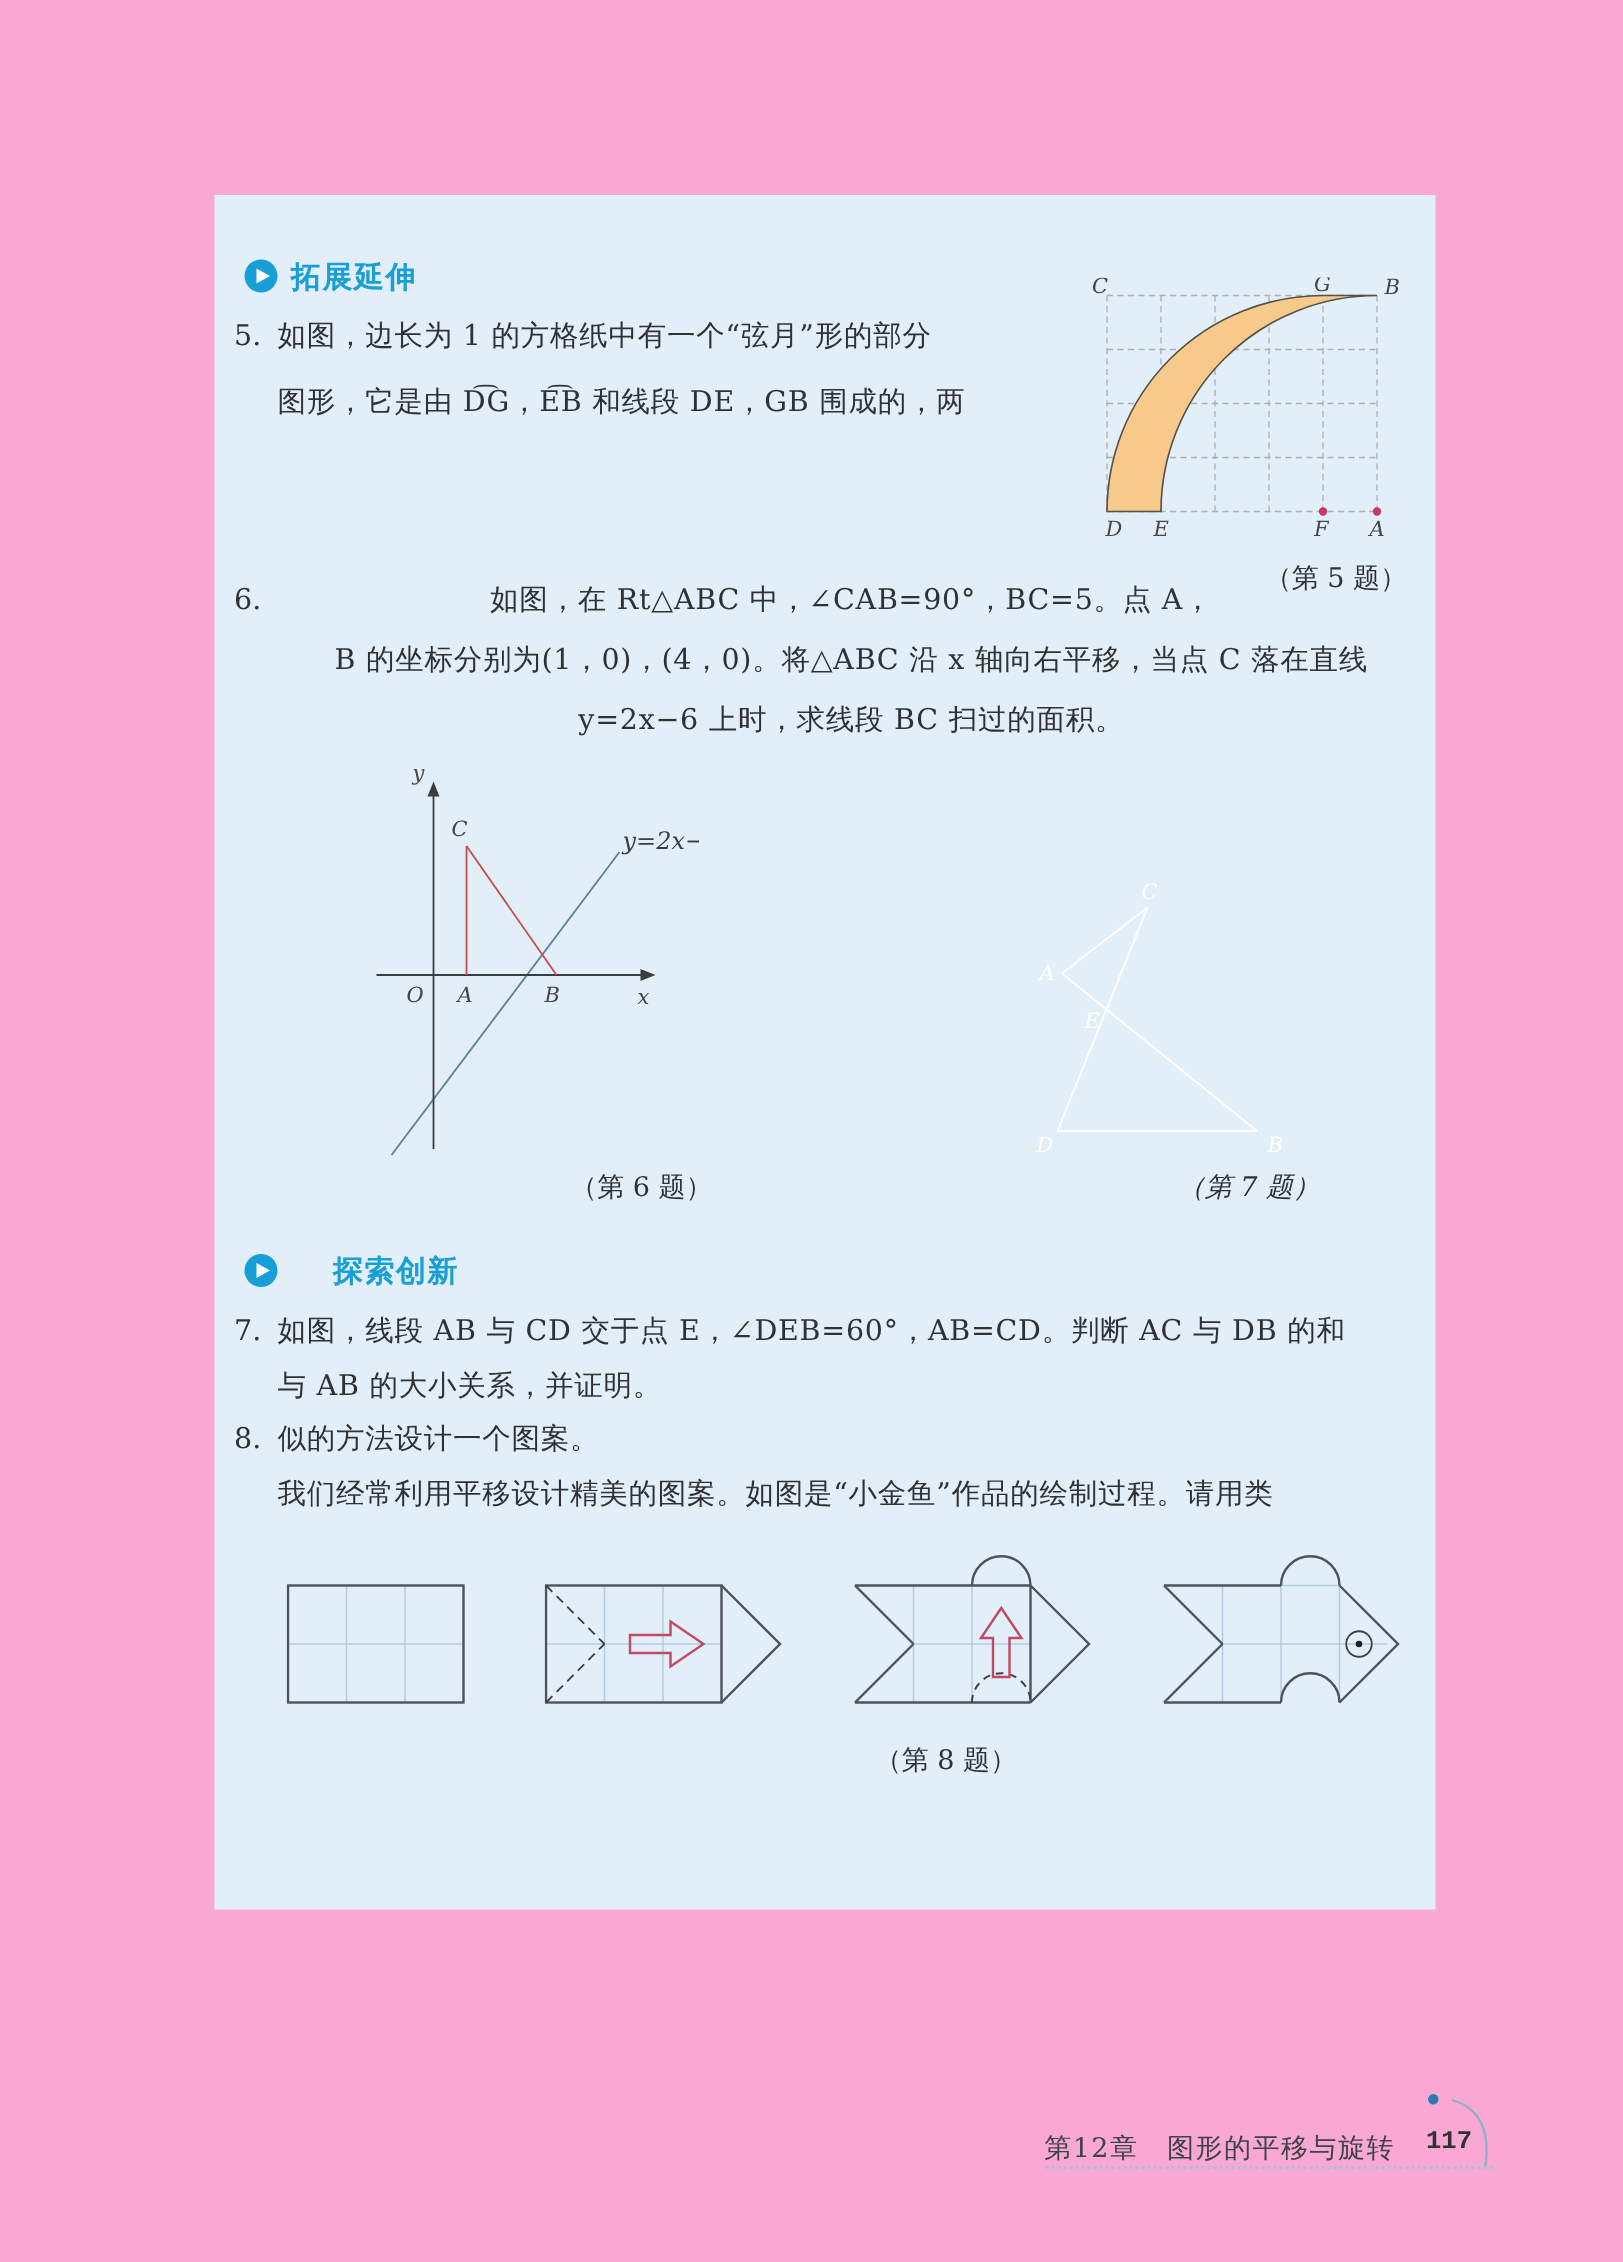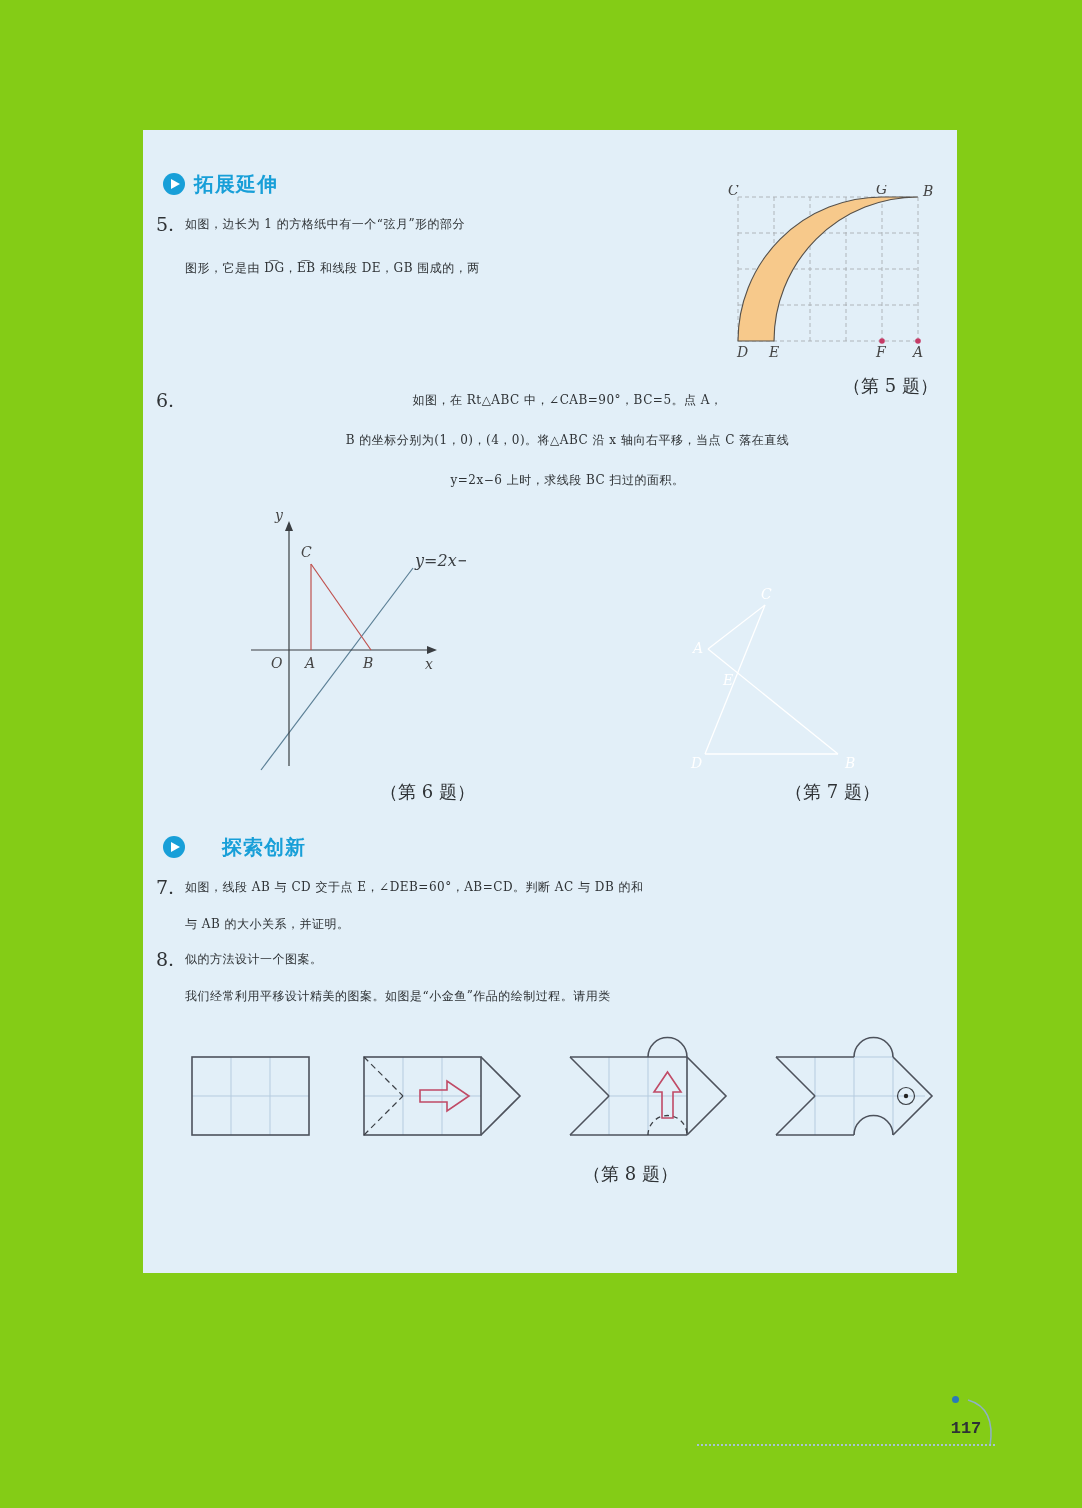--- a/index.html
+++ b/index.html
@@ -1,29 +1,29 @@
 <!DOCTYPE html>
 <html><head>
 <meta charset="utf-8">
 <style>
   html,body{margin:0;padding:0;background:#ffffff;}
-  .page{position:relative;width:1082px;height:1508px;background:#84cc16;overflow:hidden;
+  .page{position:relative;width:1082px;height:1508px;background:#f9a8d4;overflow:hidden;
         font-family:"DejaVu Serif","Liberation Serif",serif;color:#33373a;}
   .panel{position:absolute;left:143px;top:130px;width:814px;height:1143px;background:#e2eff8;}
   .abs{position:absolute;}
 
   .heading{display:flex;align-items:center;gap:9px;height:24px;}
   .play-icon{width:22px;height:22px;border-radius:50%;background:#189fd8;position:relative;flex:0 0 22px;}
   .play-icon .tri{position:absolute;left:8px;top:5.5px;width:0;height:0;
       border-left:9px solid #ffffff;border-top:5.5px solid transparent;border-bottom:5.5px solid transparent;}
   .heading-text{font-family:"Liberation Sans","DejaVu Sans",sans-serif;font-weight:bold;
       font-size:20px;color:#189fd8;letter-spacing:1px;}
 
   .pnum{position:absolute;font-size:19px;color:#2e3235;}
-  .plines .pline{white-space:nowrap;font-size:12px;color:#2e3235;letter-spacing:0.5px;}
+  .plines .pline{white-space:nowrap;font-size:19px;color:#2e3235;letter-spacing:0.5px;}
   .lh44 .pline{line-height:44px;height:44px;}
   .lh40 .pline{line-height:40px;height:40px;}
   .lh37 .pline{line-height:37px;height:37px;}
   .lh44{line-height:44px;} .lh40{line-height:40px;text-align:center;} .lh37{line-height:37px;}
 
   .caption{font-size:18px;color:#2e3235;text-align:right;line-height:24px;}
 
   svg text.flbl{font-family:"DejaVu Serif","Liberation Serif",serif;font-style:italic;
       font-size:14px;fill:#454545;}
   svg text.wlbl{font-family:"DejaVu Serif","Liberation Serif",serif;font-style:italic;
@@ -114,21 +114,21 @@
         <line x1="80" y1="23" x2="20" y2="172"></line>
         <line x1="23" y1="67" x2="153" y2="172"></line>
         <line x1="20" y1="172" x2="153" y2="172"></line>
       </g>
       <text class="wlbl" x="76" y="17">C</text>
       <text class="wlbl" x="8" y="71">A</text>
       <text class="wlbl" x="38" y="103">E</text>
       <text class="wlbl" x="6" y="186">D</text>
       <text class="wlbl" x="160" y="186">B</text>
     </svg>
-    <div class="abs caption" style="left:517px;top:650px;width:220px;">（第 7 题）</div>
+    <div class="abs caption" style="left:517px;top:650px;width:220px;font-style:italic;">（第 7 题）</div>
 
     <div class="abs heading" style="left:20px;top:705px;gap:37px;">
       <span class="play-icon">
           <span class="tri"></span>
         </span>
       <span class="heading-text">探索创新</span>
     </div>
 
     <span class="pnum" style="left:13px;top:739px;line-height:37px;">7.</span>
     <div class="abs plines lh37" style="left:42px;top:739px;width:765px;">
@@ -202,19 +202,20 @@
         <path d="M79,99 A19.5 19.5 0 0 1 118,99"></path>
         <path d="M118,21 L157,60 L118,99"></path>
       </g>
       <circle cx="131" cy="60" r="8.5" fill="none" stroke="#3c4046" stroke-width="1.2"></circle>
       <circle cx="131" cy="60" r="2.2" fill="#222222"></circle>
     </svg>
 
     <div class="abs caption" style="left:305px;top:1032px;width:230px;">（第 8 题）</div>
   </div>
 
+  <div class="abs footer-chapter" style="left:600px;top:1420px;width:330px;">第12章　图形的平移与旋转</div>
   <div class="abs footer-page" style="left:942px;top:1419px;width:48px;">117</div>
   <div class="abs footer-dot" style="left:952px;top:1396px;"></div>
   <svg class="abs" style="left:962px;top:1392px;" width="36" height="62" viewBox="0 0 36 62">
     <path d="M6,8 Q34,16 28,54" fill="none" stroke="#8fb0c6" stroke-width="1.5"></path>
   </svg>
   <div class="abs footer-dotline" style="left:697px;top:1444px;width:298px;"></div>
 </div>
 
 </body></html>

